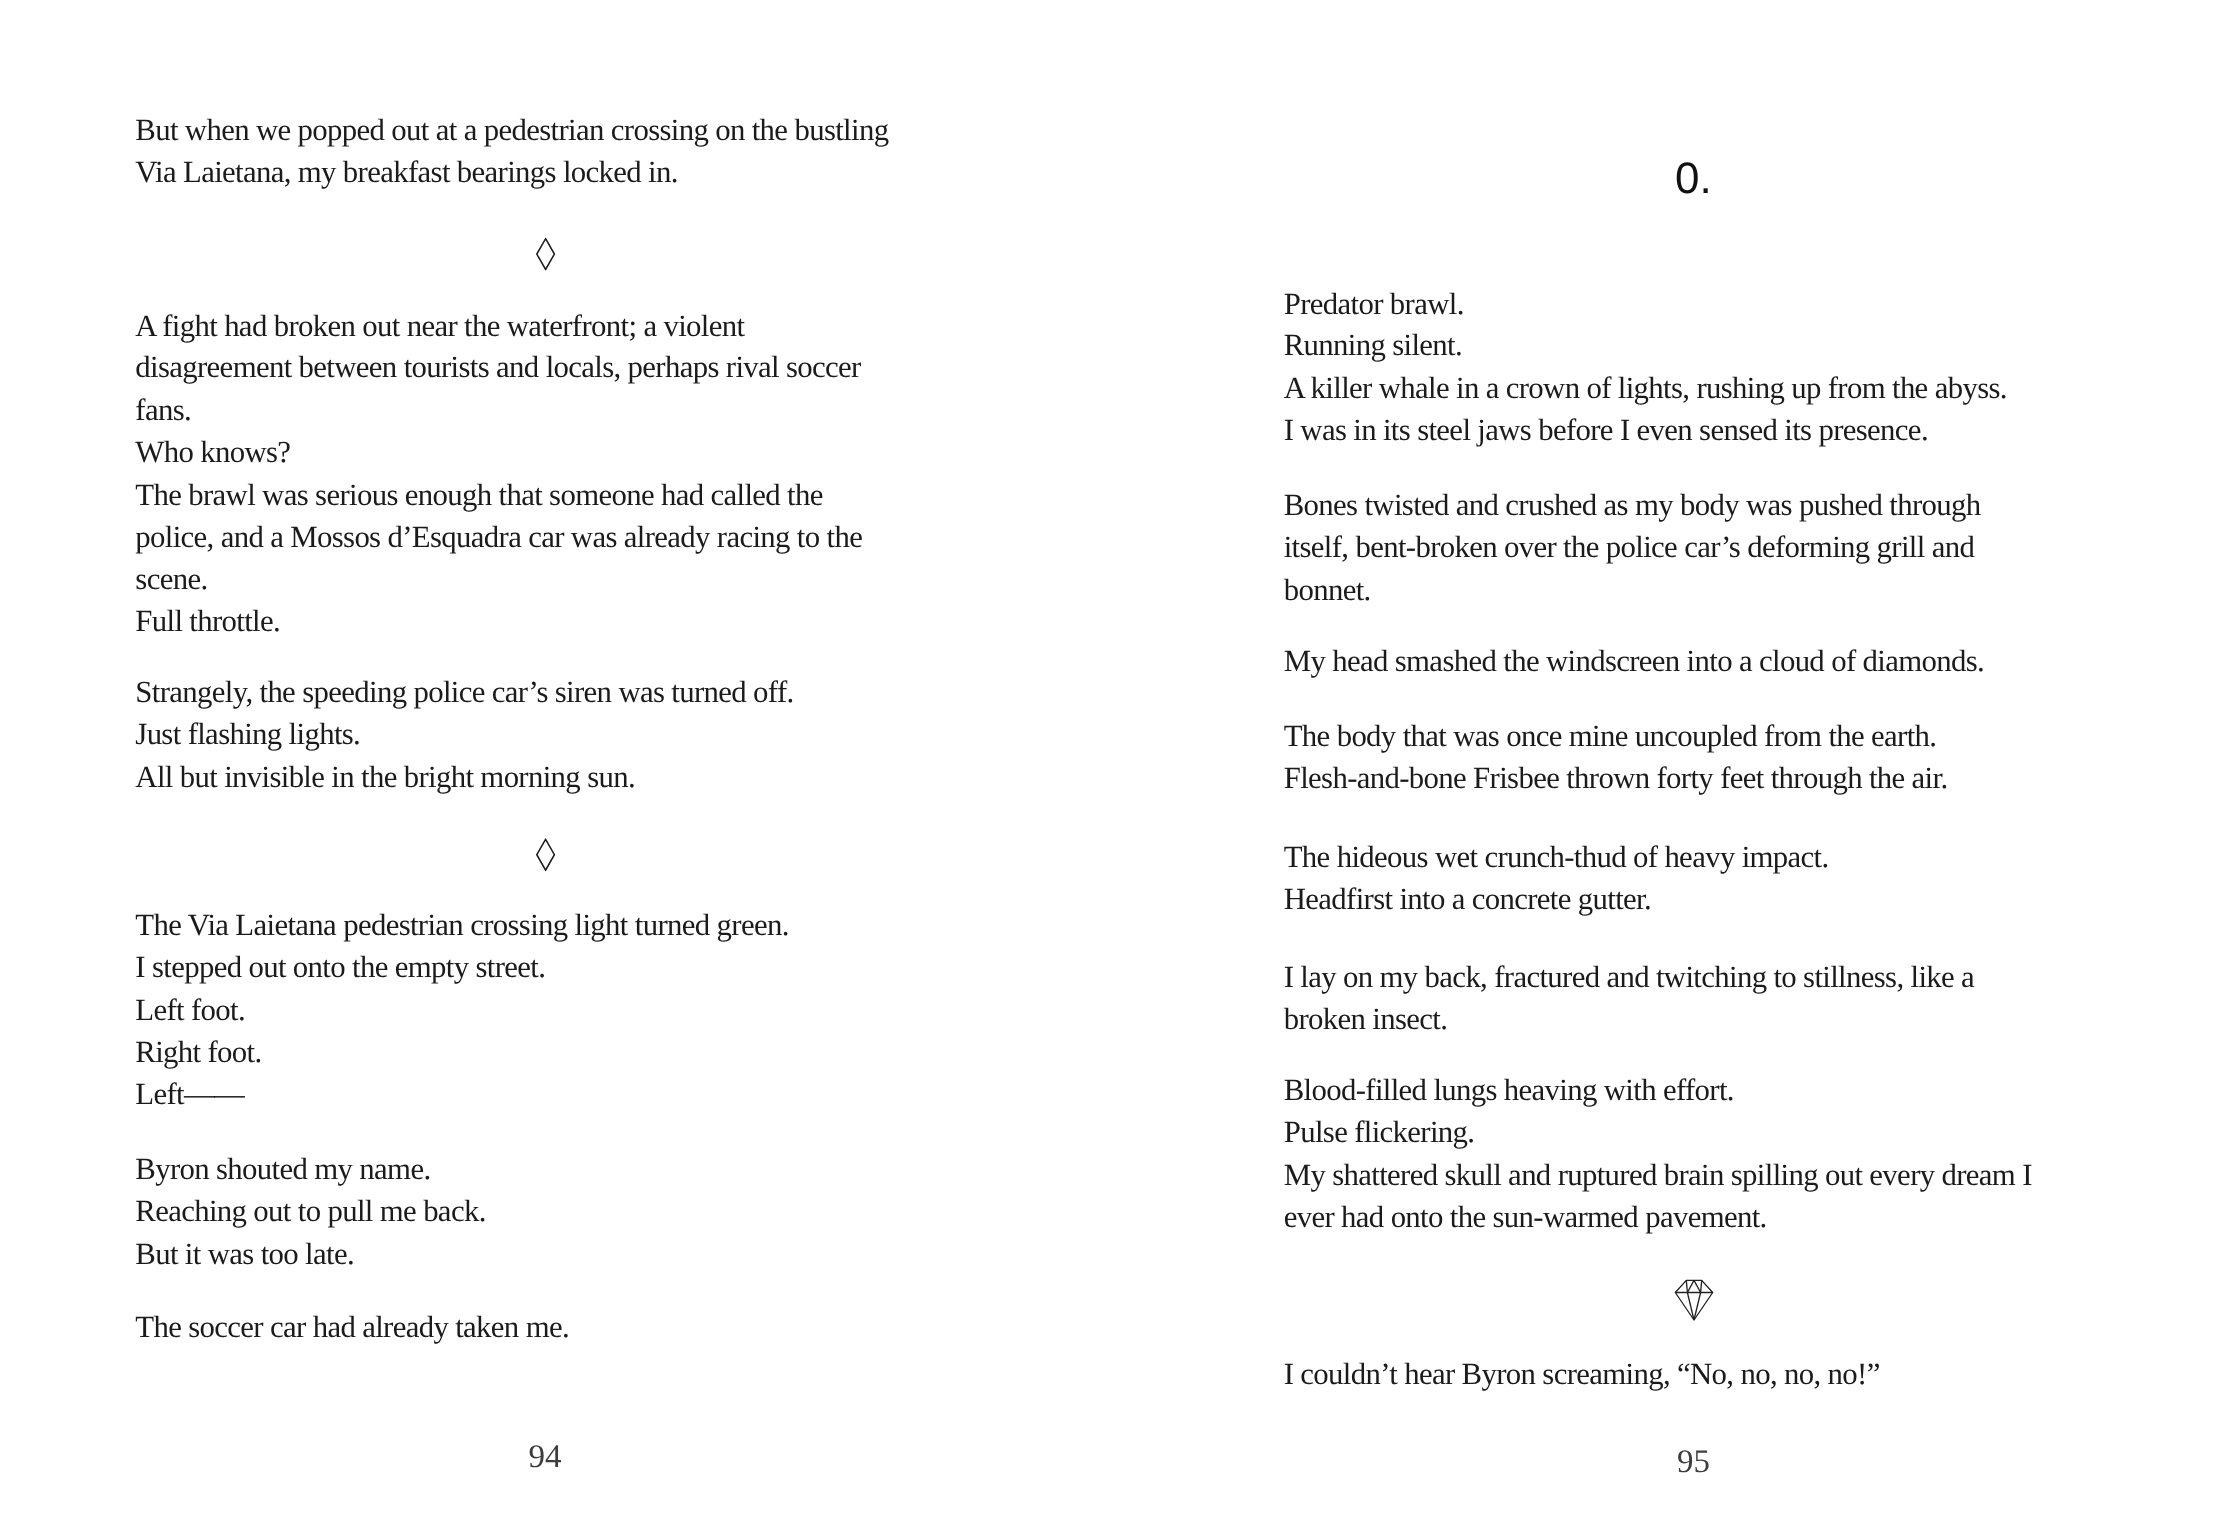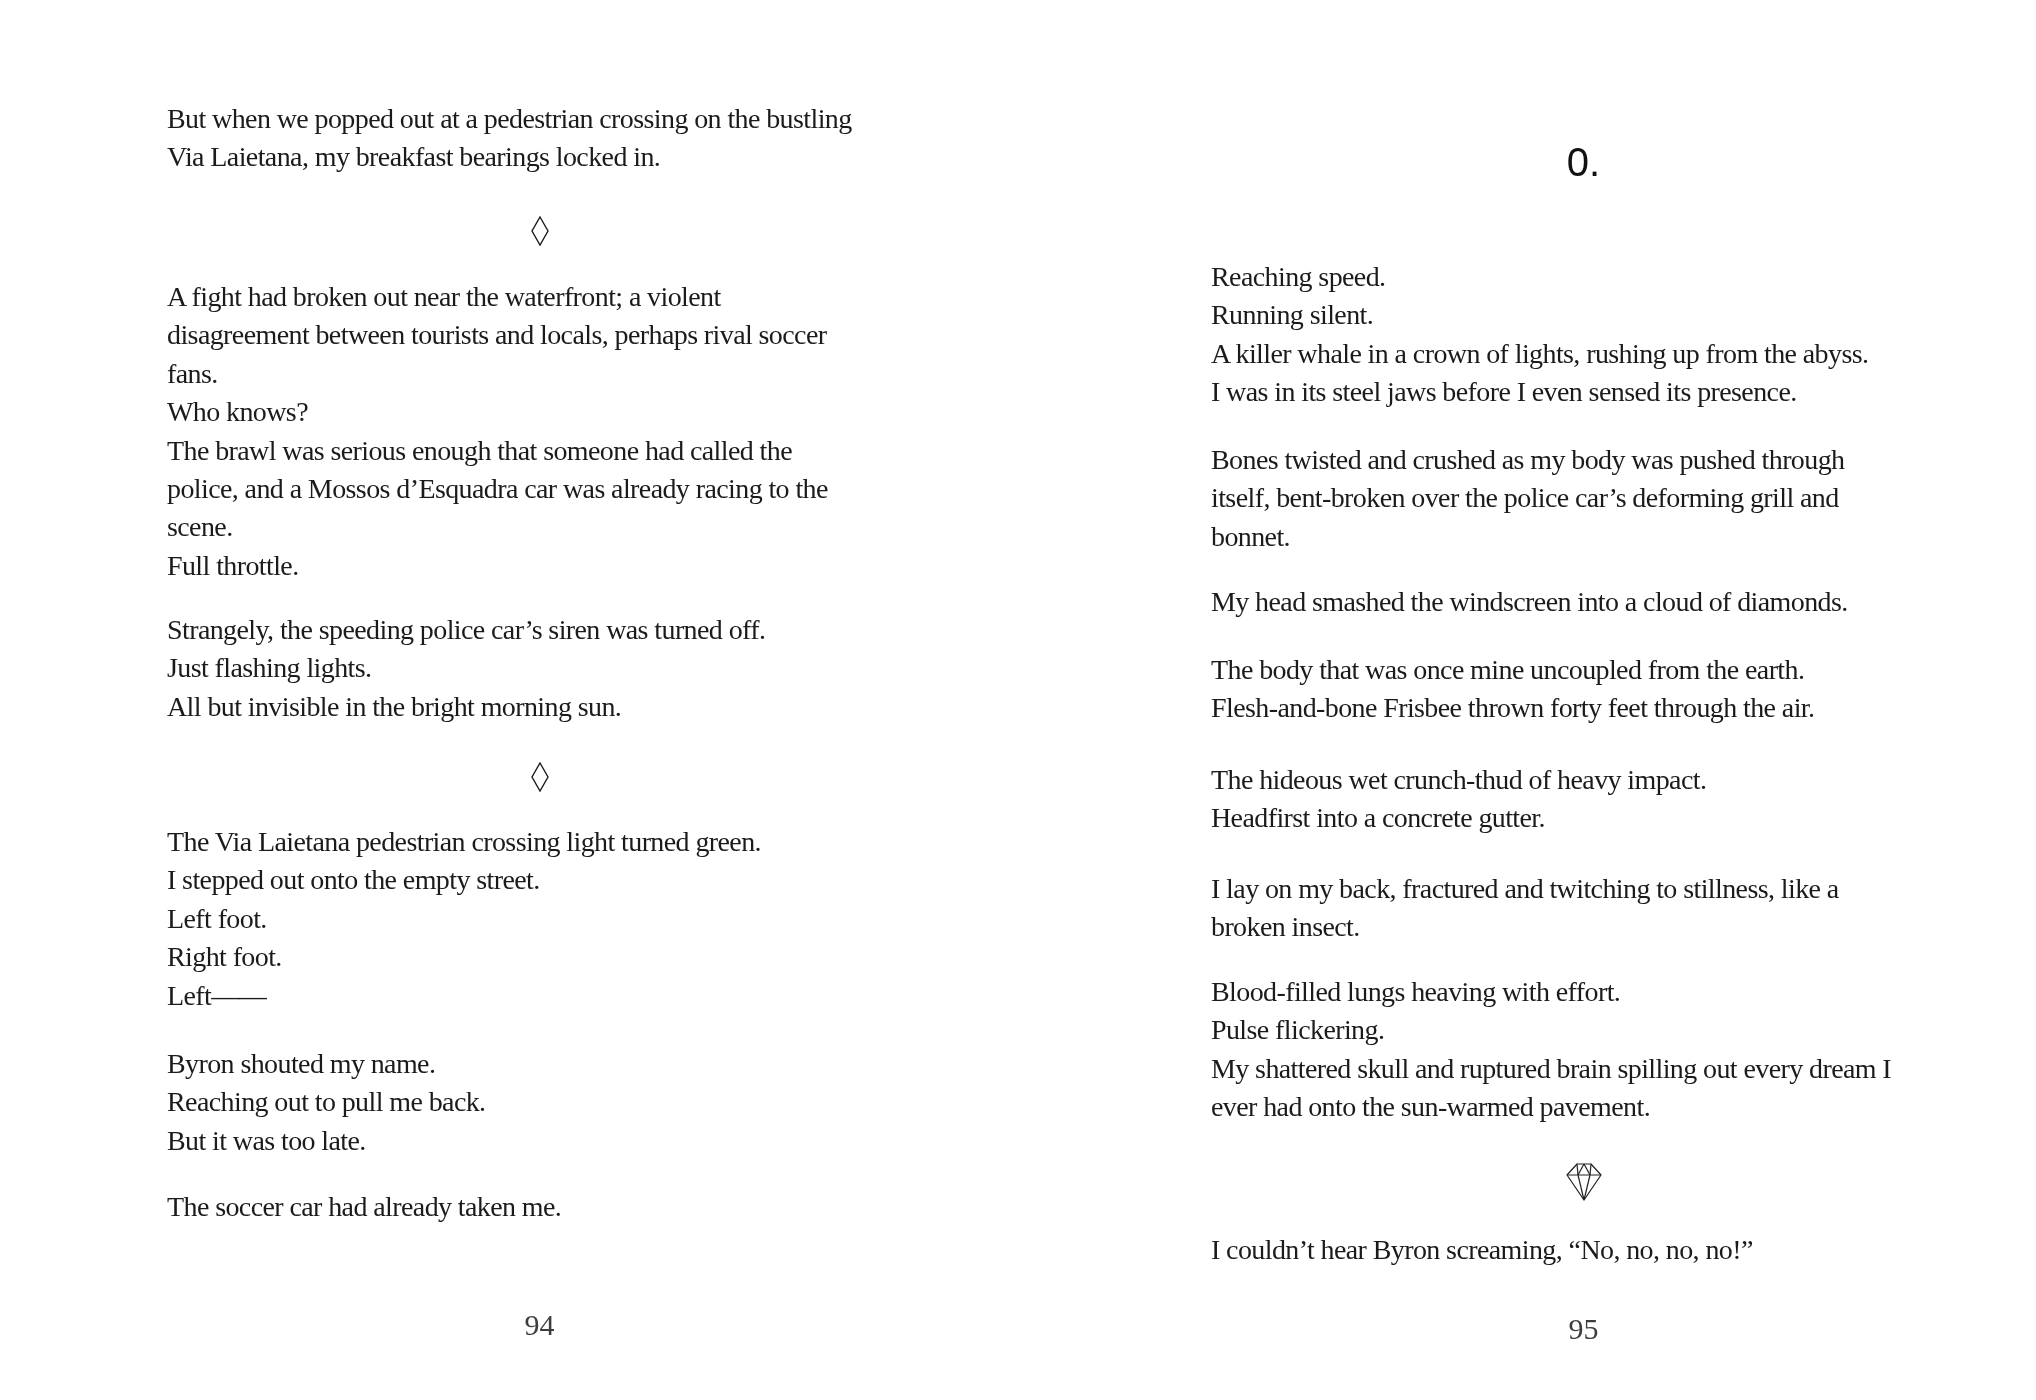--- a/index.html
+++ b/index.html
@@ -4,21 +4,21 @@
 <style>
   html, body { margin:0; padding:0; background:#ffffff; }
   .spread {
     position:relative;
     width:2036px; height:1400px;
     background:#ffffff;
     font-family:"Liberation Serif", serif;
     color:#1b1b1b;
     overflow:hidden;
   }
-  .page { position:absolute; top:0; width:1018px; height:1400px;margin-left:44px; }
+  .page { position:absolute; top:0; width:1018px; height:1400px; }
   .page-left  { left:0; }
   .page-right { left:1018px; }
   .col { position:absolute; top:0; width:745px; height:1400px; }
   .page-left  .col { left:123px; }
   .page-right .col { left:149px; }
   .block { position:absolute; left:0; width:745px; }
   .line {
     white-space:nowrap;
     font-size:28px;
     letter-spacing:-0.6px;
@@ -112,21 +112,21 @@
 
     </div>
   </div>
 
   <div class="page page-right">
     <div class="col">
 
       <div class="chapter" style="top:140px">0.</div>
 
       <div class="block" style="top:258px">
-        <div class="line">Reaching speed.</div>
+        <div class="line">Predator brawl.</div>
         <div class="line">Running silent.</div>
         <div class="line">A killer whale in a crown of lights, rushing up from the abyss.</div>
         <div class="line">I was in its steel jaws before I even sensed its presence.</div>
       </div>
 
       <div class="block" style="top:441px">
         <div class="line">Bones twisted and crushed as my body was pushed through</div>
         <div class="line">itself, bent-broken over the police car’s deforming grill and</div>
         <div class="line">bonnet.</div>
       </div>

